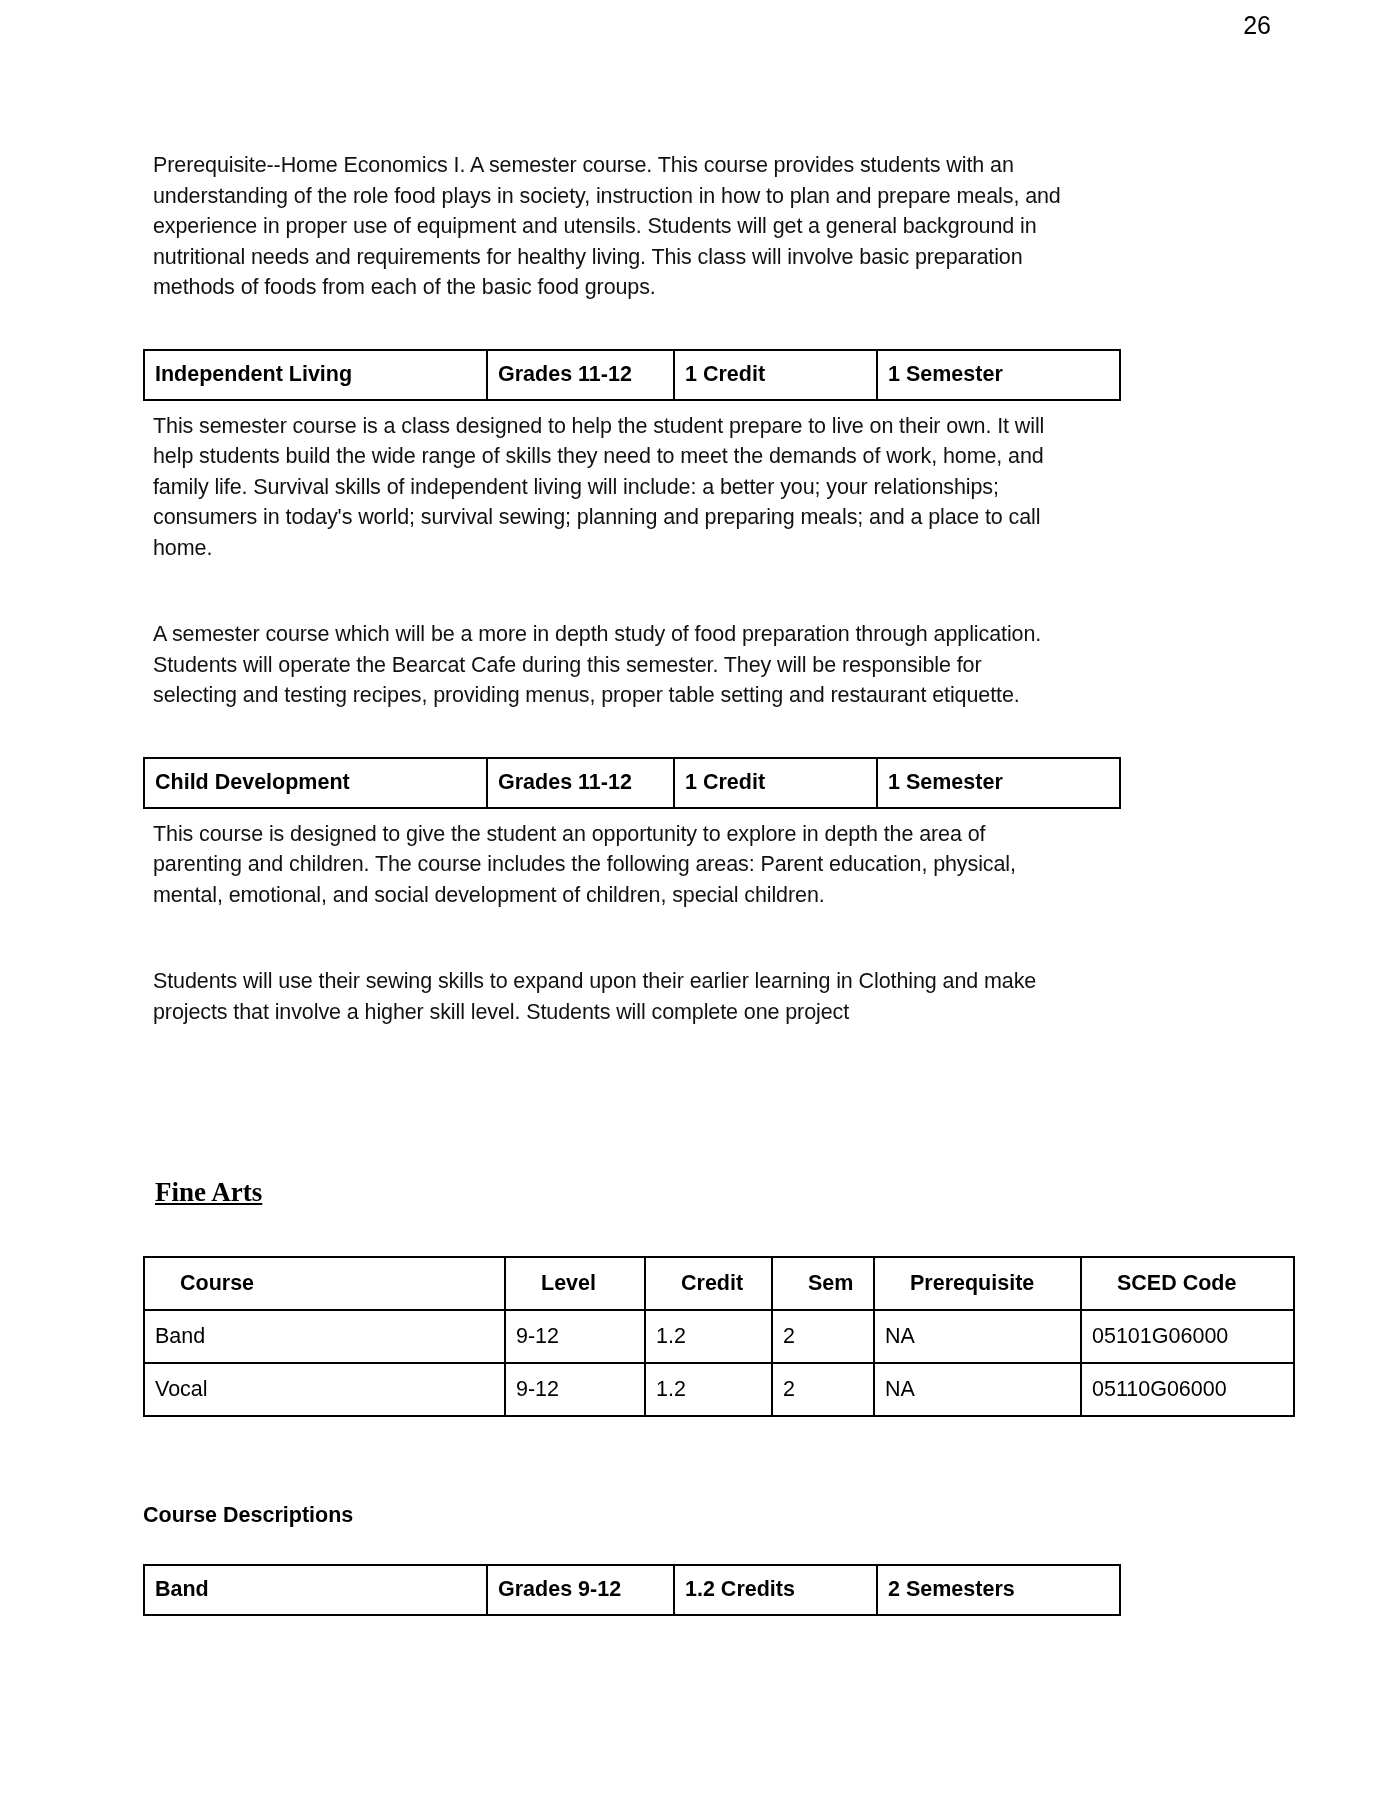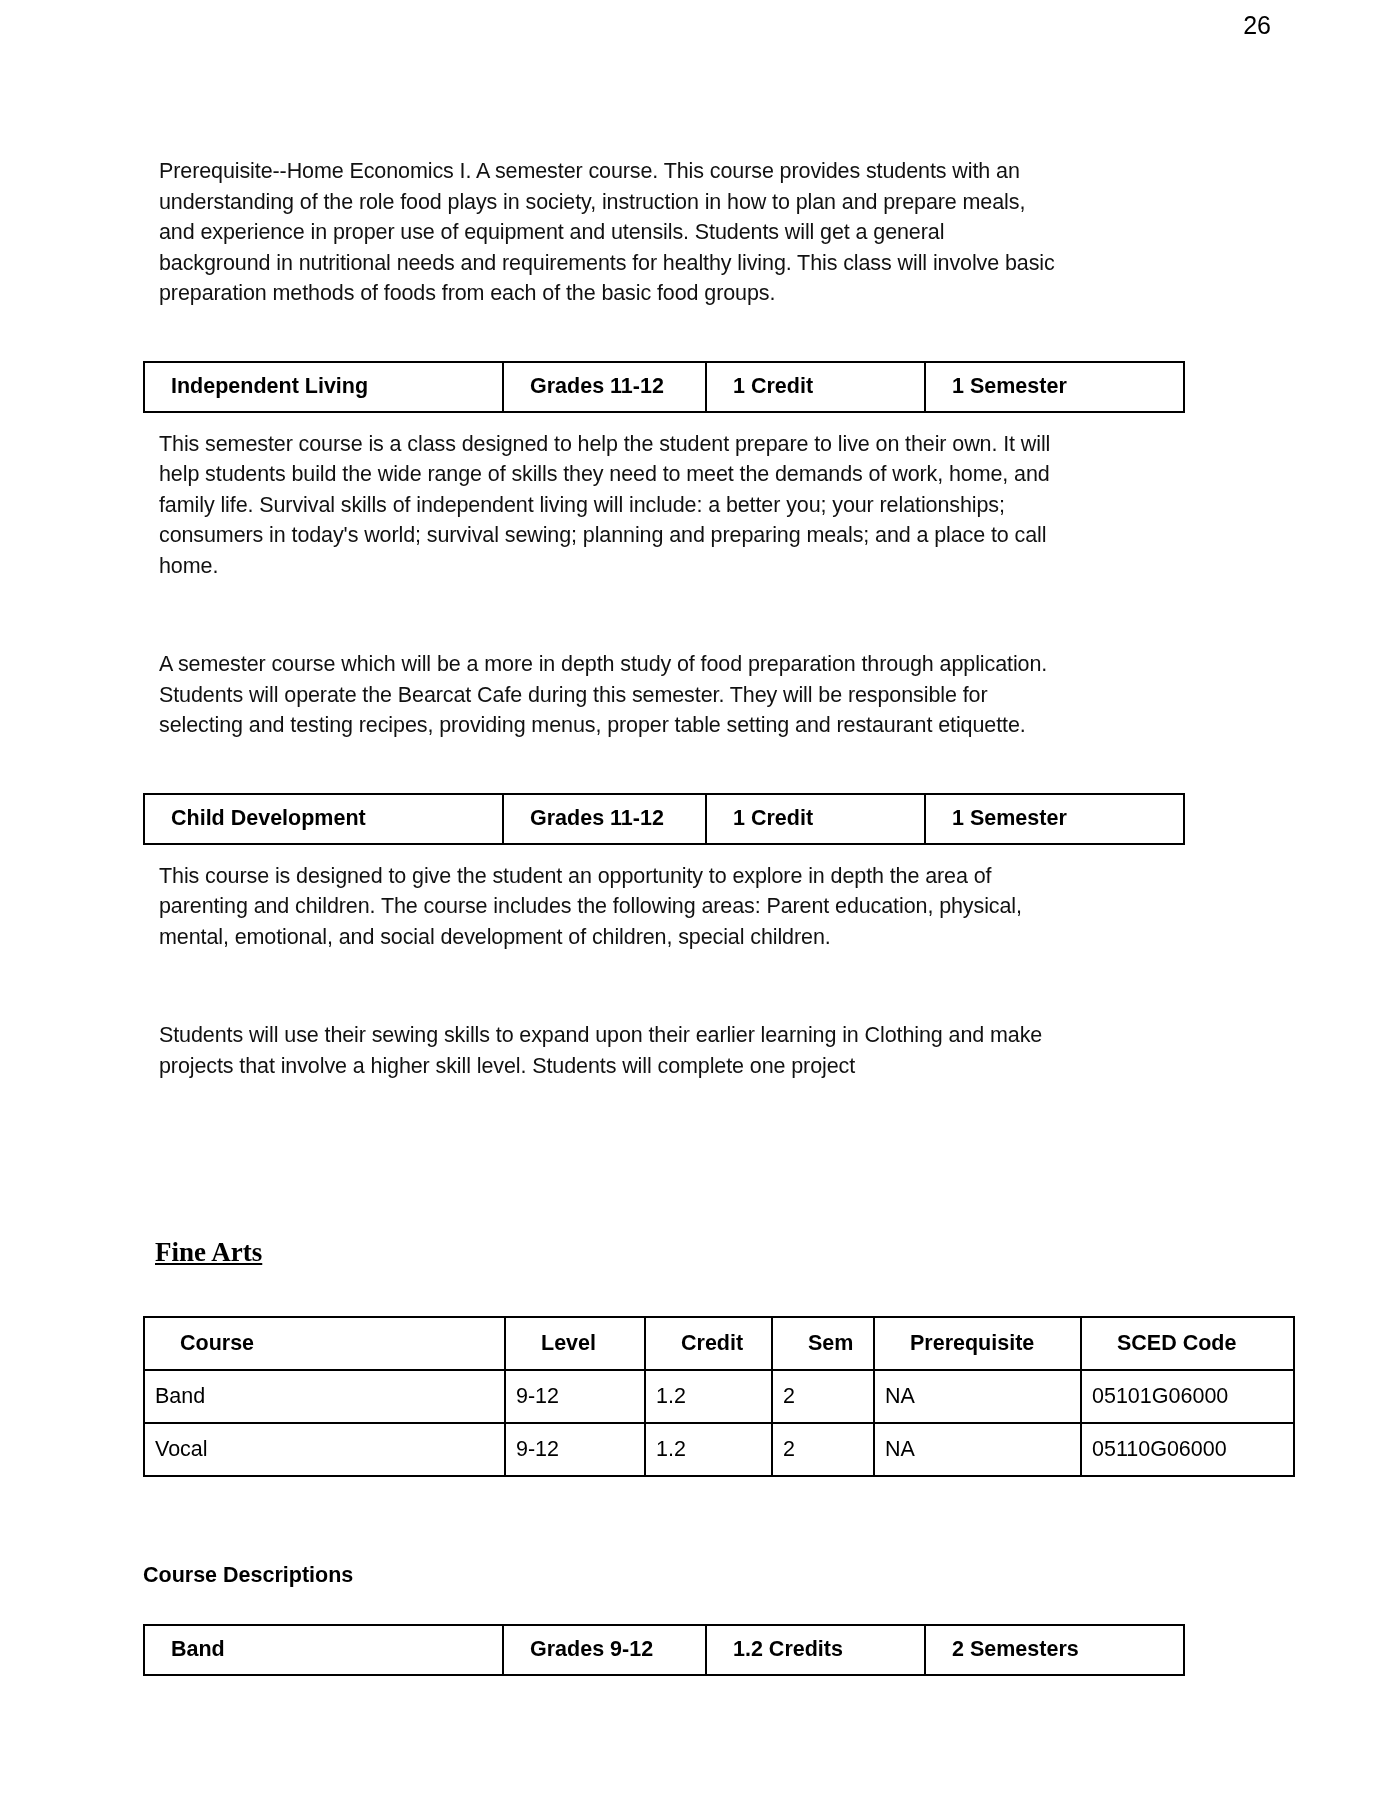--- a/index.html
+++ b/index.html
@@ -28,41 +28,41 @@
     font-size: 25px;
     line-height: 30px;
   }
   .content {
     position: absolute;
     left: 143px;
     top: 140px;
     width: 928px;
   }
   p.body-text {
-    margin: 16px;
+    margin: 10px;
     font-size: 21.5px;
     line-height: 30.5px;
     letter-spacing: -0.1px;
     color: #111;
   }
   .gap-md { height: 36px; }
   .gap-lg { height: 50px; }
   .gap-xl { height: 128px; }
 
   table.course-header-table {
     border-collapse: collapse;
     width: 928px;
     table-layout: fixed;
     margin: 0;
   }
   table.course-header-table td {
     border: 2px solid #000;
     font-size: 21.5px;
     font-weight: bold;
-    padding: 11px 0 12px 26px;
+    padding: 11px 0 12px 10px;
     vertical-align: top;
     height: 24px;
   }
   .col-name   { width: 331px; }
   .col-grades { width: 175px; }
   .col-credit { width: 191px; }
   .col-sem    { width: 231px; }
 
   table.matrix-table {
     border-collapse: collapse;

